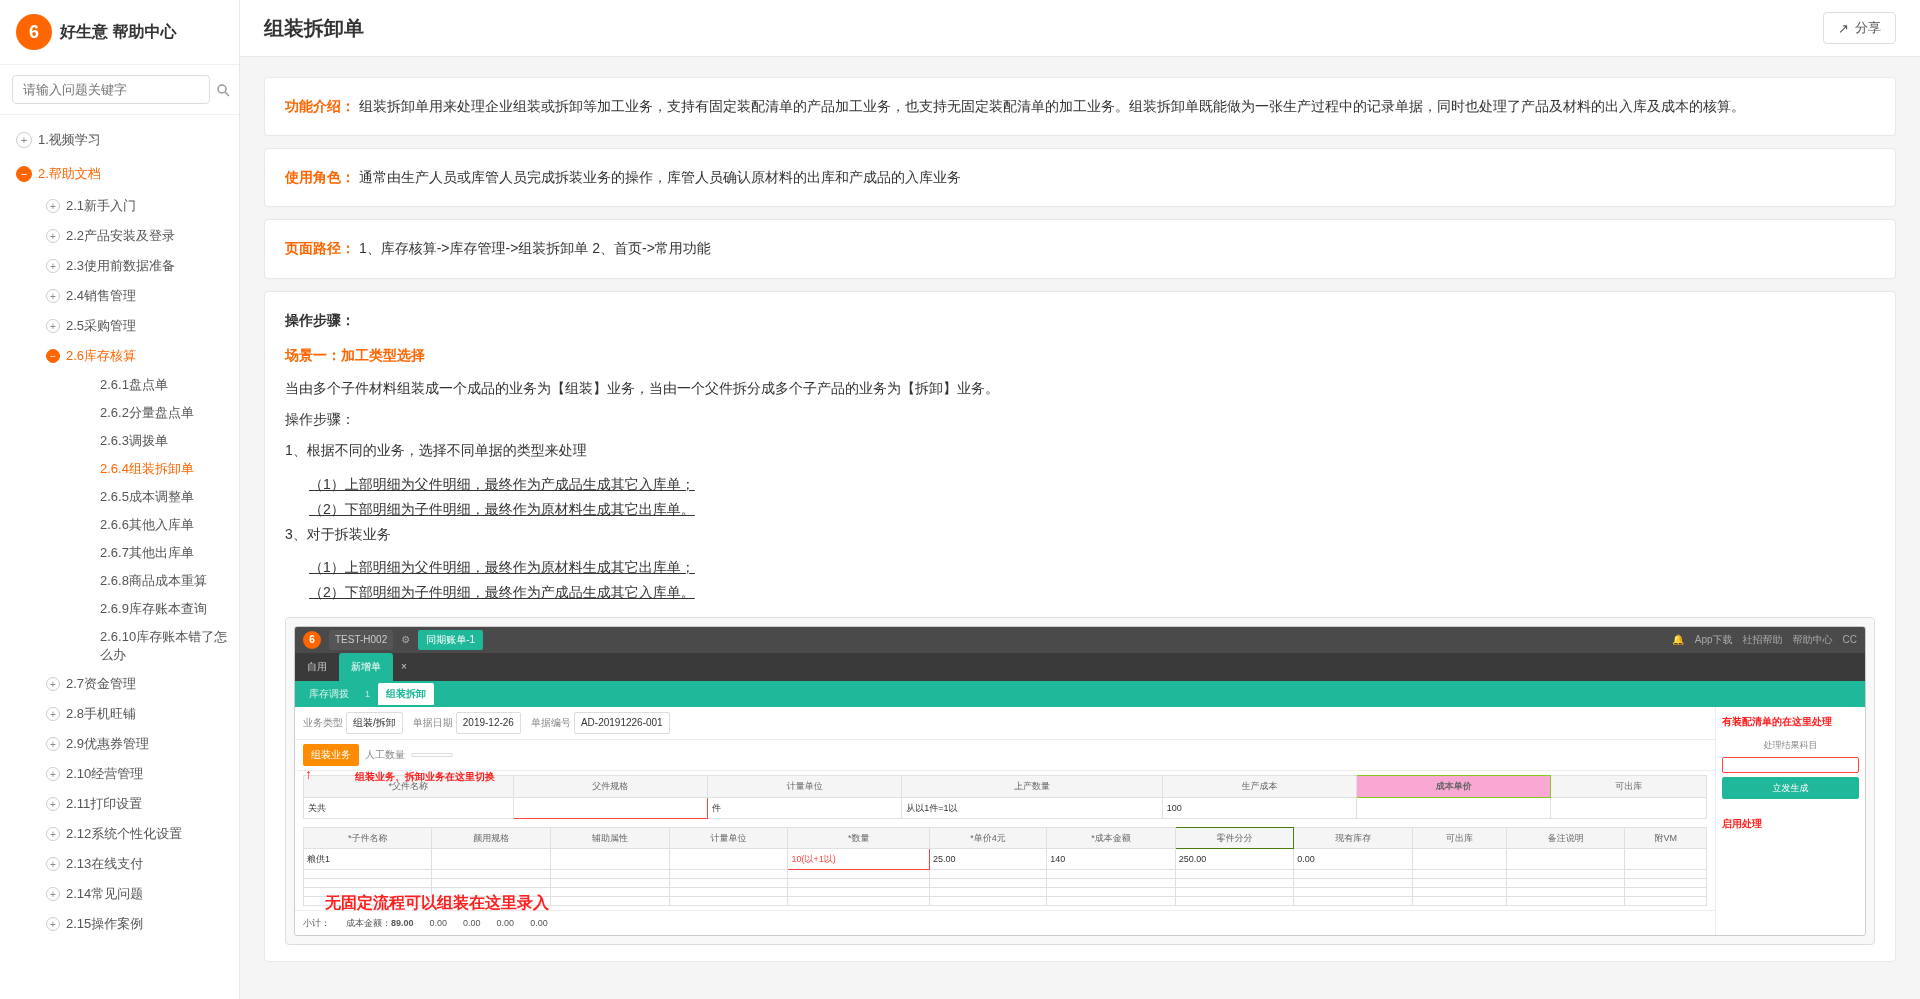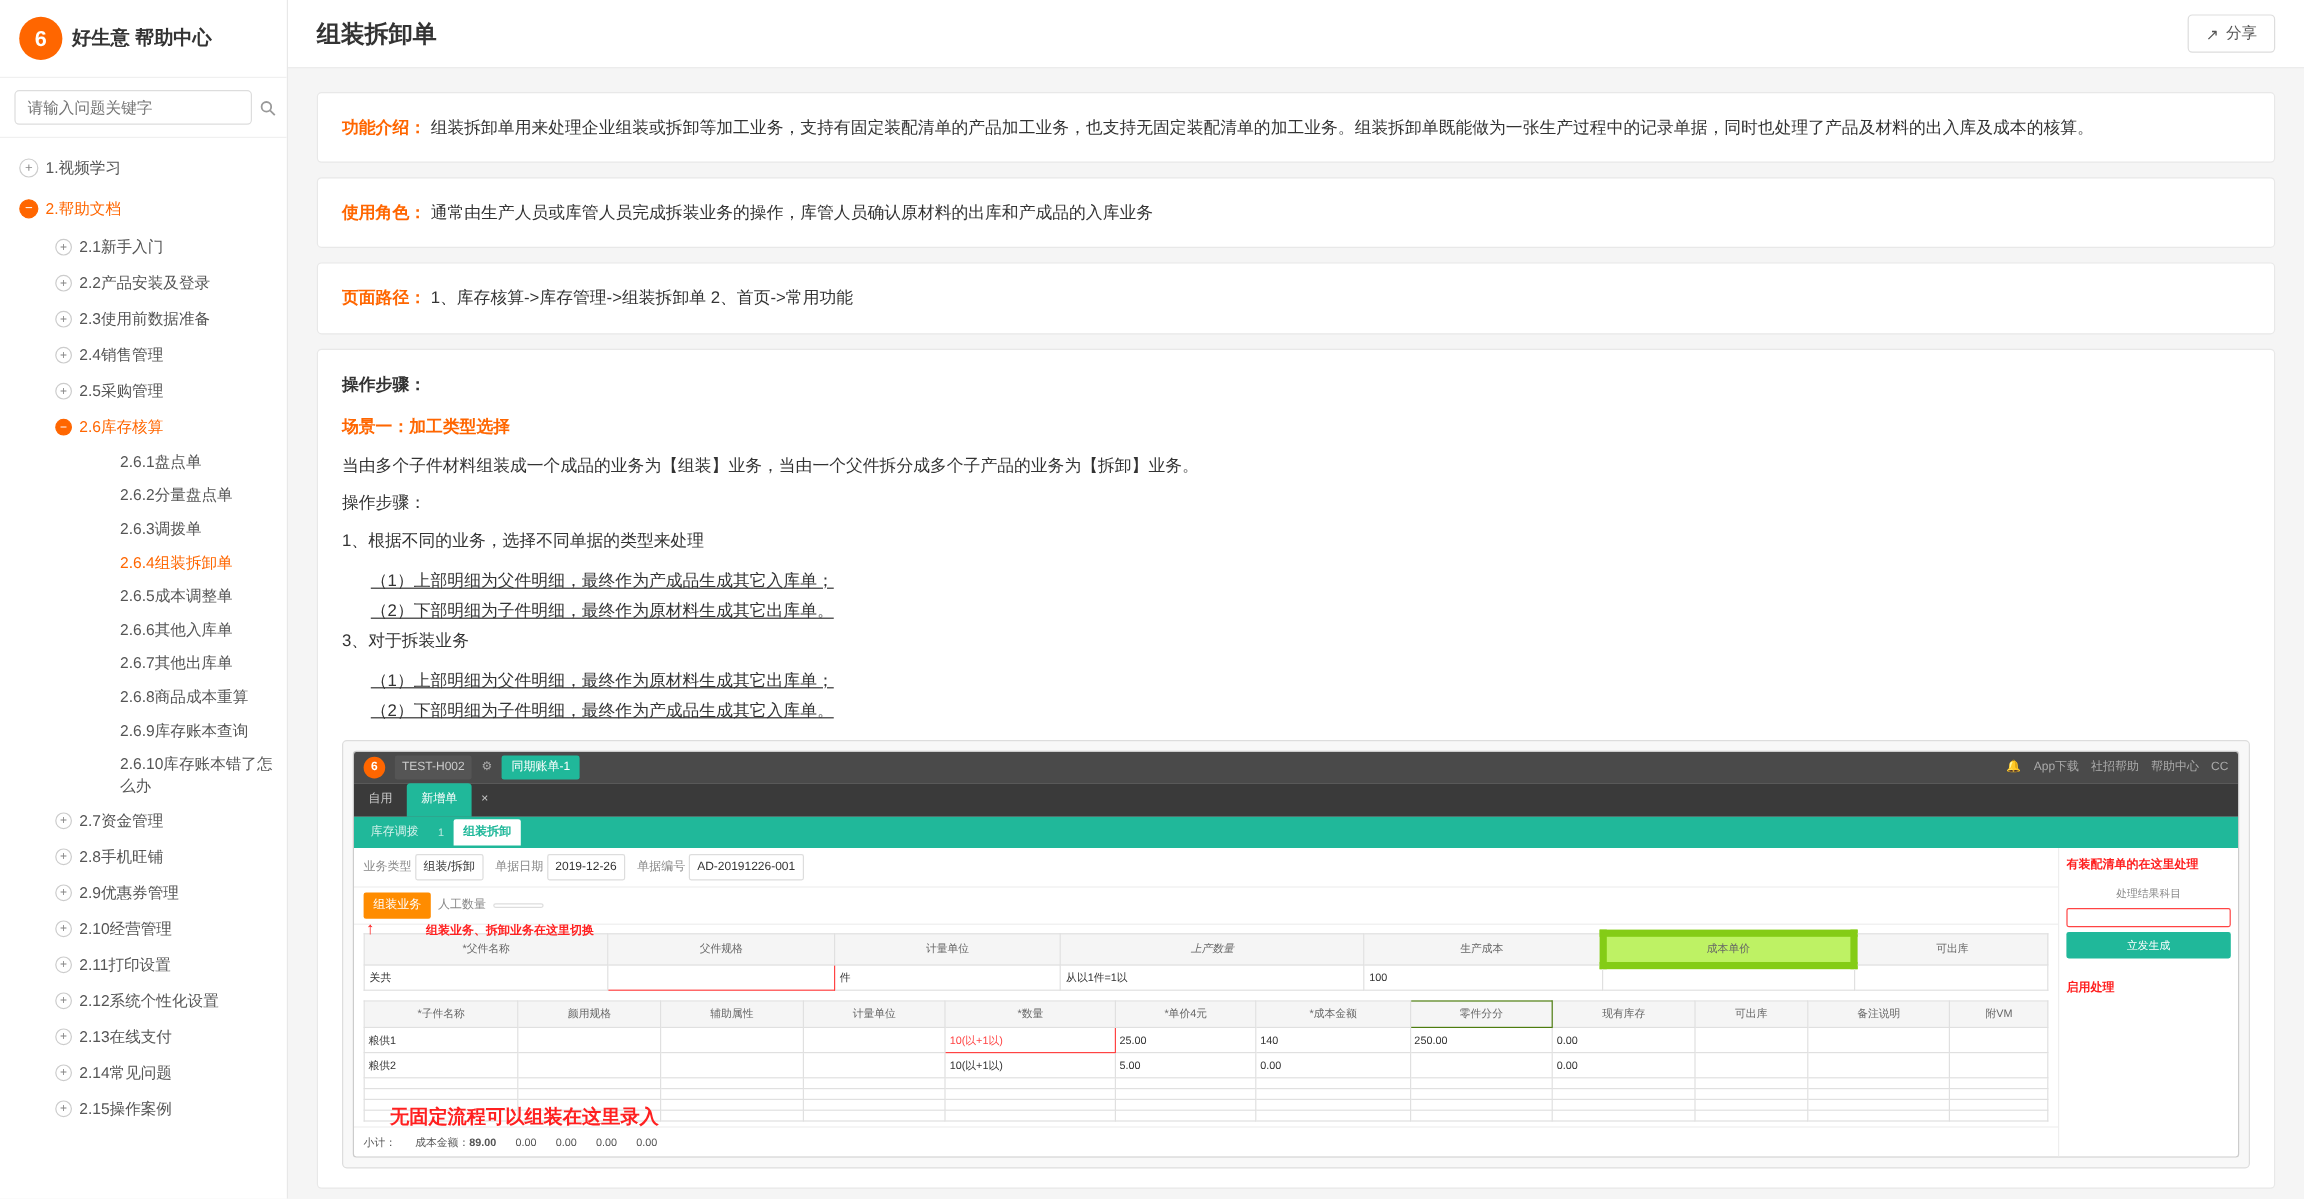--- a/index.html
+++ b/index.html
@@ -267,23 +267,23 @@
                 <div style="position:absolute;left:10px;top:22px;color:#ff2020;font-size:14px;">↑</div>
               </div>
 
               <div style="padding:4px 8px;">
                 <table style="width:100%;border-collapse:collapse;font-size:9px;">
                   <thead>
                     <tr>
                       <th style="background:#f5f5f5;border:1px solid #e0e0e0;padding:2px 4px;color:#666;font-weight:normal;text-align:center;">*父件名称</th>
                       <th style="background:#f5f5f5;border:1px solid #e0e0e0;padding:2px 4px;color:#666;font-weight:normal;">父件规格</th>
                       <th style="background:#f5f5f5;border:1px solid #e0e0e0;padding:2px 4px;color:#666;font-weight:normal;">计量单位</th>
-                      <th style="background:#f5f5f5;border:1px solid #e0e0e0;padding:2px 4px;color:#666;font-weight:normal;font-style:italic;">上产数量</th>
+                      <th style="background:#f5f5f5;border:1px solid #e0e0e0;padding:2px 4px;color:#666;font-weight:normal;">上产数量</th>
                       <th style="background:#f5f5f5;border:1px solid #e0e0e0;padding:2px 4px;color:#666;font-weight:normal;">生产成本</th>
-                      <th style="background:#bef264;border:6px solid #84cc16;padding:2px 4px;color:#666;font-weight:normal;">成本单价</th>
+                      <th style="background:#f9a8d4;border:1px solid #84cc16;padding:2px 4px;color:#666;font-weight:bold;">成本单价</th>
                       <th style="background:#f5f5f5;border:1px solid #e0e0e0;padding:2px 4px;color:#666;font-weight:normal;">可出库</th>
                     </tr>
                   </thead>
                   <tbody>
                     <tr>
                       <td style="border:1px solid #e0e0e0;padding:2px 4px;">关共</td>
                       <td style="border:1px solid #ff4444;padding:2px 4px;"></td>
                       <td style="border:1px solid #e0e0e0;padding:2px 4px;">件</td>
                       <td style="border:1px solid #e0e0e0;padding:2px 4px;">从以1件=1以</td>
                       <td style="border:1px solid #e0e0e0;padding:2px 4px;">100</td>
@@ -321,34 +321,20 @@
                       <td style="border:1px solid #ff4444;padding:2px 3px;color:#ff4444;">10(以+1以)</td>
                       <td style="border:1px solid #e0e0e0;padding:2px 3px;">25.00</td>
                       <td style="border:1px solid #e0e0e0;padding:2px 3px;">140</td>
                       <td style="border:1px solid #e0e0e0;padding:2px 3px;">250.00</td>
                       <td style="border:1px solid #e0e0e0;padding:2px 3px;">0.00</td>
                       <td style="border:1px solid #e0e0e0;padding:2px 3px;"></td>
                       <td style="border:1px solid #e0e0e0;padding:2px 3px;"></td>
                       <td style="border:1px solid #e0e0e0;padding:2px 3px;"></td>
                     </tr>
                     <tr>
-                      <td style="border:1px solid #e0e0e0;padding:2px 3px;">粮供2</td>
-                      <td style="border:1px solid #e0e0e0;padding:2px 3px;"></td>
-                      <td style="border:1px solid #e0e0e0;padding:2px 3px;"></td>
-                      <td style="border:1px solid #e0e0e0;padding:2px 3px;"></td>
-                      <td style="border:1px solid #e0e0e0;padding:2px 3px;">10(以+1以)</td>
-                      <td style="border:1px solid #e0e0e0;padding:2px 3px;">5.00</td>
-                      <td style="border:1px solid #e0e0e0;padding:2px 3px;">0.00</td>
-                      <td style="border:1px solid #e0e0e0;padding:2px 3px;"></td>
-                      <td style="border:1px solid #e0e0e0;padding:2px 3px;">0.00</td>
-                      <td style="border:1px solid #e0e0e0;padding:2px 3px;"></td>
-                      <td style="border:1px solid #e0e0e0;padding:2px 3px;"></td>
-                      <td style="border:1px solid #e0e0e0;padding:2px 3px;"></td>
-                    </tr>
-                    <tr>
                         <td style="border:1px solid #e0e0e0;padding:4px 3px;"></td>
                         <td style="border:1px solid #e0e0e0;"></td>
                         <td style="border:1px solid #e0e0e0;"></td>
                         <td style="border:1px solid #e0e0e0;"></td>
                         <td style="border:1px solid #e0e0e0;"></td>
                         <td style="border:1px solid #e0e0e0;"></td>
                         <td style="border:1px solid #e0e0e0;"></td>
                         <td style="border:1px solid #e0e0e0;"></td>
                         <td style="border:1px solid #e0e0e0;"></td>
                         <td style="border:1px solid #e0e0e0;"></td>

